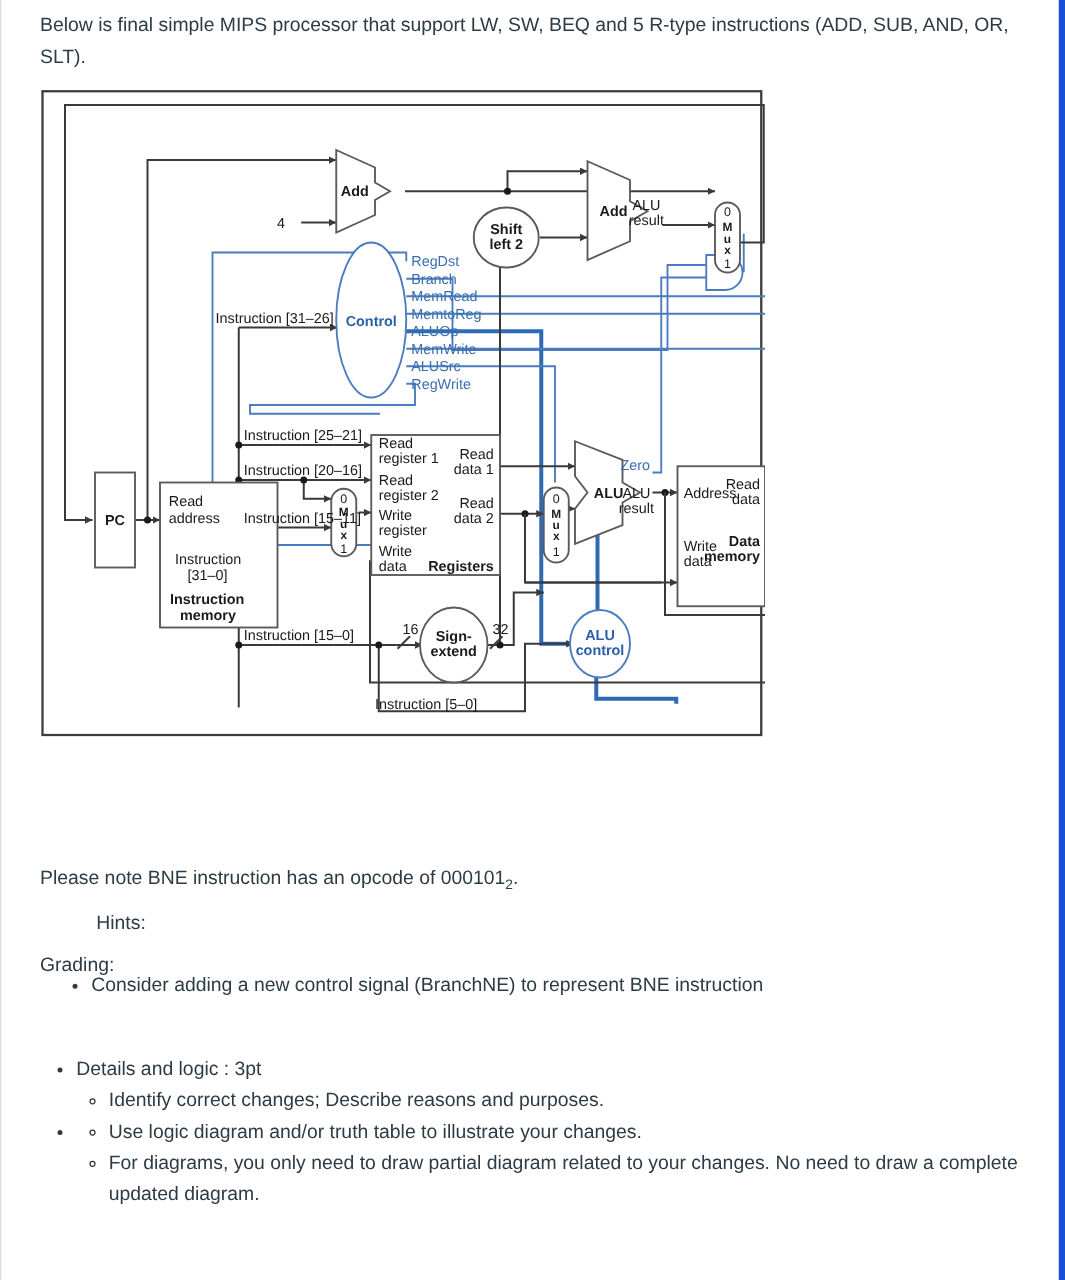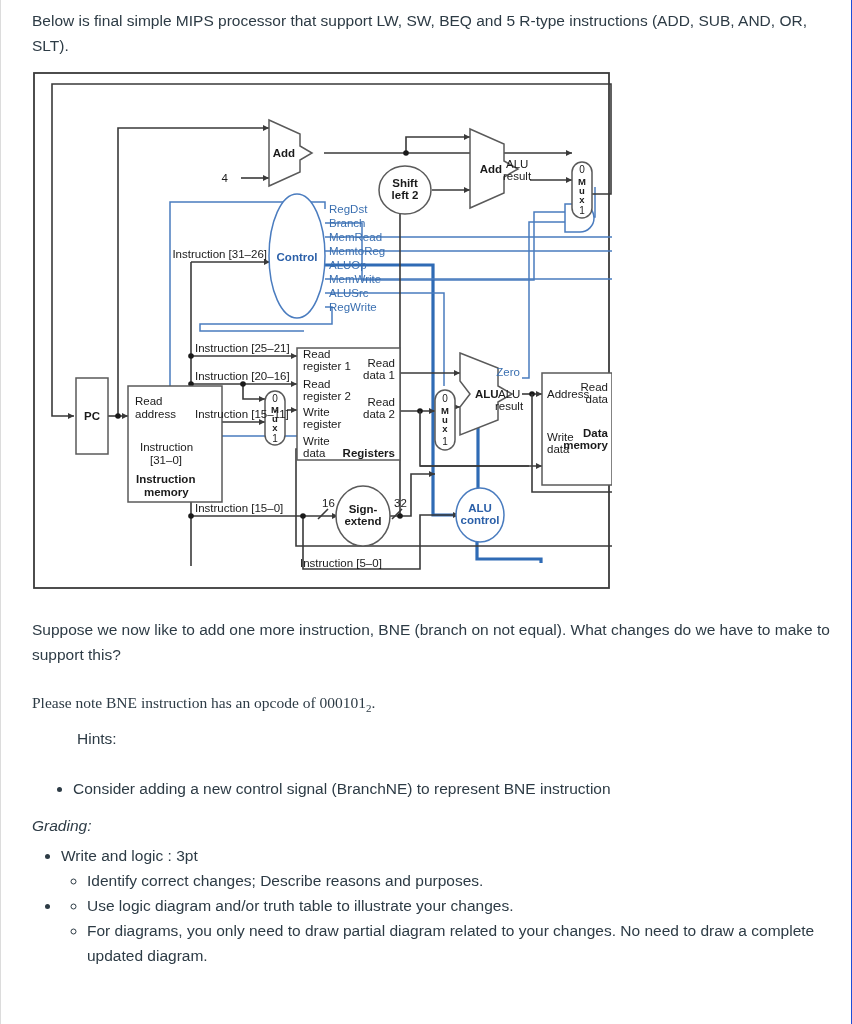--- a/index.html
+++ b/index.html
@@ -12,21 +12,21 @@
     color: #2d3b45;
     position: relative;
     overflow: hidden;
   }
   .page {
     position: absolute;
     left: 0; top: 0;
     width: 852px; height: 1024px;
     box-sizing: border-box;
     border-left: 1px solid #dcdcdc;
-    border-right: 1px solid #1d4ed8;
+    border-right: 5px solid #1d4ed8;
     padding: 0;
   }
   .para {
     font-size: 15.5px;
     line-height: 25px;
     color: #2d3b45;
     margin: 0;
   }
   #intro-text {
     position: absolute;
@@ -35,36 +35,35 @@
   }
   #question-text {
     position: absolute;
     left: 31px; top: 617px;
     width: 800px;
   }
   #opcode-note {
     position: absolute;
     left: 31px; top: 690px;
     width: 800px;
-    font-family: Liberation Serif, serif;
   }
   #hints-label {
     position: absolute;
     left: 31px; top: 726px; margin-left: 45px;
   }
   #hints-list {
     position: absolute;
     left: 31px; top: 764px;
     width: 790px;
     margin: 12px;
     padding-left: 29px;
   }
   #grading-label {
     position: absolute;
-    left: 31px; top: 813px; font-style: italic;
+    left: 31px; top: 760px;
   }
   #grading-list {
     position: absolute;
     left: 31px; top: 843px;
     width: 800px;
     margin: 0;
     padding-left: 29px;
   }
   ul { list-style-type: disc; }
   ul ul {
@@ -323,35 +322,34 @@
       <text class="blk-label-b" x="576" y="383" text-anchor="end">memory</text>
 
       <text class="blk-label" x="163" y="286">Instruction [25–21]</text>
       <text class="blk-label" x="163" y="314">Instruction [20–16]</text>
       <text class="blk-label" x="163" y="352">Instruction [15–11]</text>
       <text class="blk-label" x="163" y="446">Instruction [15–0]</text>
       <text class="blk-label" x="268" y="501">Instruction [5–0]</text>
     </svg>
   </div>
 
-  <p class="para" id="question-text">Suppose we now like to add one more instruction, BNE (branch on not equal).  What changes do we have to make to support this?</p>
 
   <p class="para" id="opcode-note"><span>Please note BNE instruction has an opcode of 000101</span><sub>2</sub><span>.</span></p>
 
   <p class="para" id="hints-label">Hints:</p>
 
   <ul id="hints-list">
     <li>Consider adding a new control signal (BranchNE) to represent BNE instruction</li>
   </ul>
 
   <p class="para" id="grading-label">Grading:</p>
 
   <ul id="grading-list">
     <li>
-      <span>Write and logic : 3pt</span>
+      <span>Details and logic : 3pt</span>
       <ul>
         <li>Identify correct changes; Describe reasons and purposes.</li>
       </ul>
     </li>
     <li>
       <ul>
         <li>Use logic diagram and/or truth table to illustrate your changes.</li>
         <li>For diagrams, you only need to draw partial diagram related to your changes.  No need to draw a complete updated diagram.</li>
       </ul>
     </li>

